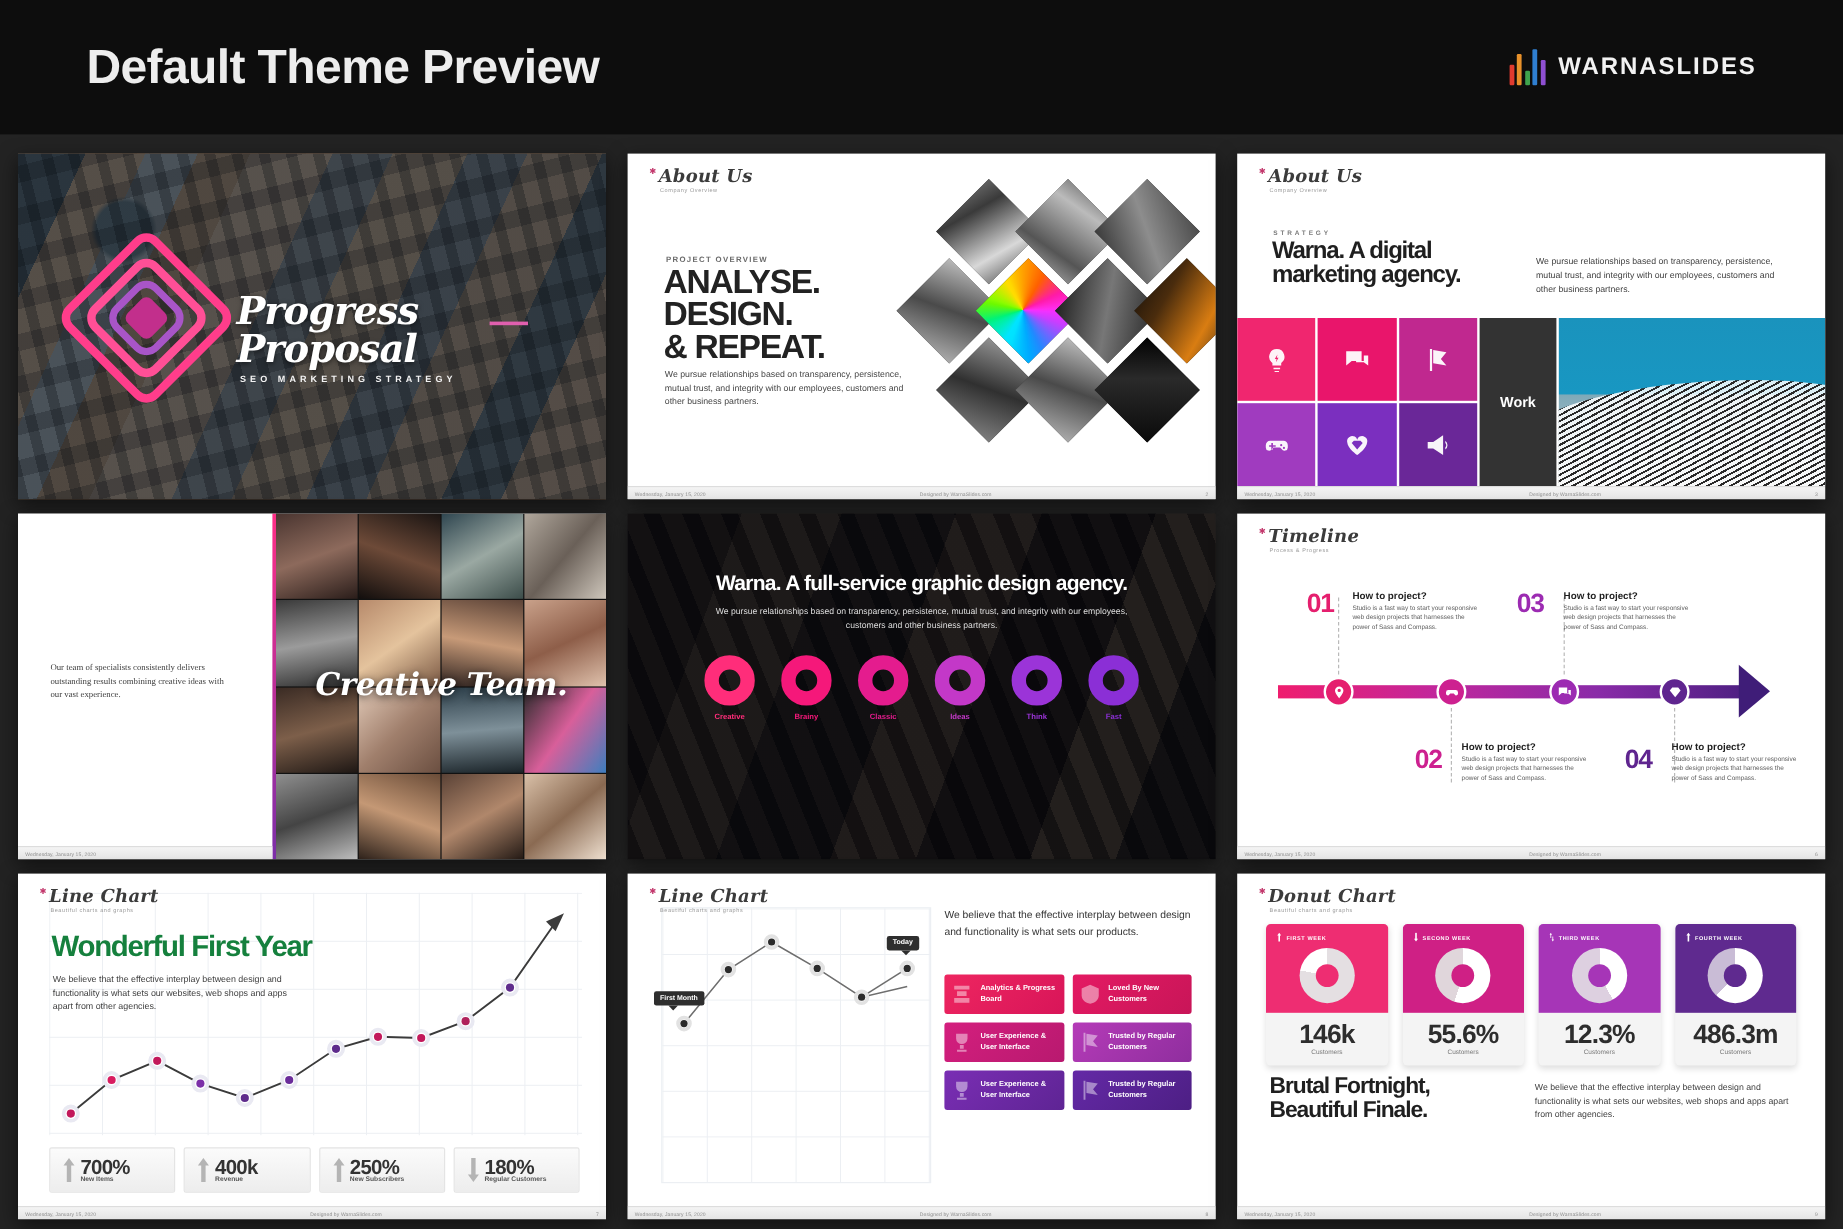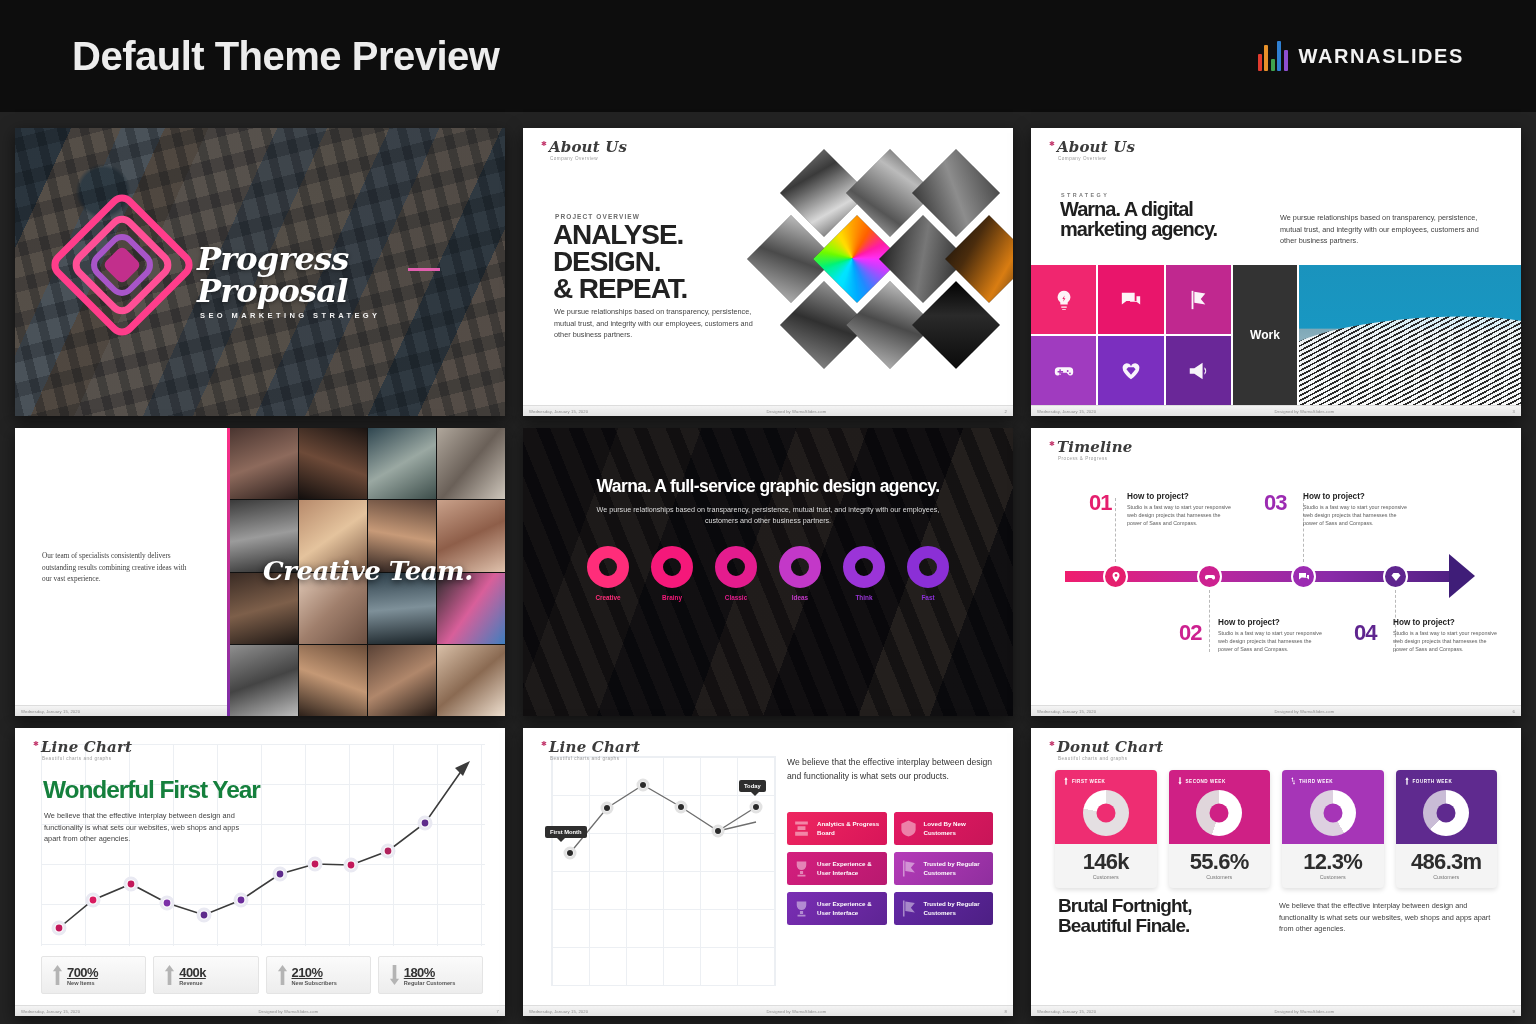--- a/index.html
+++ b/index.html
@@ -282,21 +282,21 @@
   .s7 .stats{
     position:absolute; left:26px; right:22px; bottom:22px;
     display:flex; gap:7px;
   }
   .s7 .stat{
     flex:1; height:38px; background:linear-gradient(#fbfbfb,#ededed);
     border:1px solid #e4e4e4; border-radius:2px;
     display:flex; align-items:center; padding-left:10px; gap:4px;
   }
   .arw{ width:11px; height:22px; fill:#b4b4b4; }
-  .s7 .sv{ font-size:13px; font-weight:800; color:#333; line-height:15px; letter-spacing:-.6px;text-decoration:underline; }
+  .s7 .sv{ font-size:17px; font-weight:800; color:#333; line-height:15px; letter-spacing:-.6px; }
   .s7 .sl{ font-size:5.6px; font-weight:700; color:#555; }
 
   
   .s8 .grid-bg{
     position:absolute; left:28px; top:28px; width:225px; bottom:30px;
     background-image:
       linear-gradient(#eceff3 1px, transparent 1px),
       linear-gradient(90deg,#eceff3 1px, transparent 1px);
     background-size:37px 38px;
     border:1px solid #eceff3;
@@ -706,21 +706,21 @@
         <div>
           <div class="sv">400k</div>
           <div class="sl">Revenue</div>
         </div>
       </div>
       <div class="stat">
         <svg class="arw" viewBox="0 0 12 24">
             <path d="M6 1l5 7H8v15H4V8H1z"></path>
           </svg>
         <div>
-          <div class="sv">210%</div>
+          <div class="sv">250%</div>
           <div class="sl">New Subscribers</div>
         </div>
       </div>
       <div class="stat">
         <svg class="arw" viewBox="0 0 12 24">
             <path d="M6 23l-5-7h3V1h4v15h3z"></path>
           </svg>
         <div>
           <div class="sv">180%</div>
           <div class="sl">Regular Customers</div>

